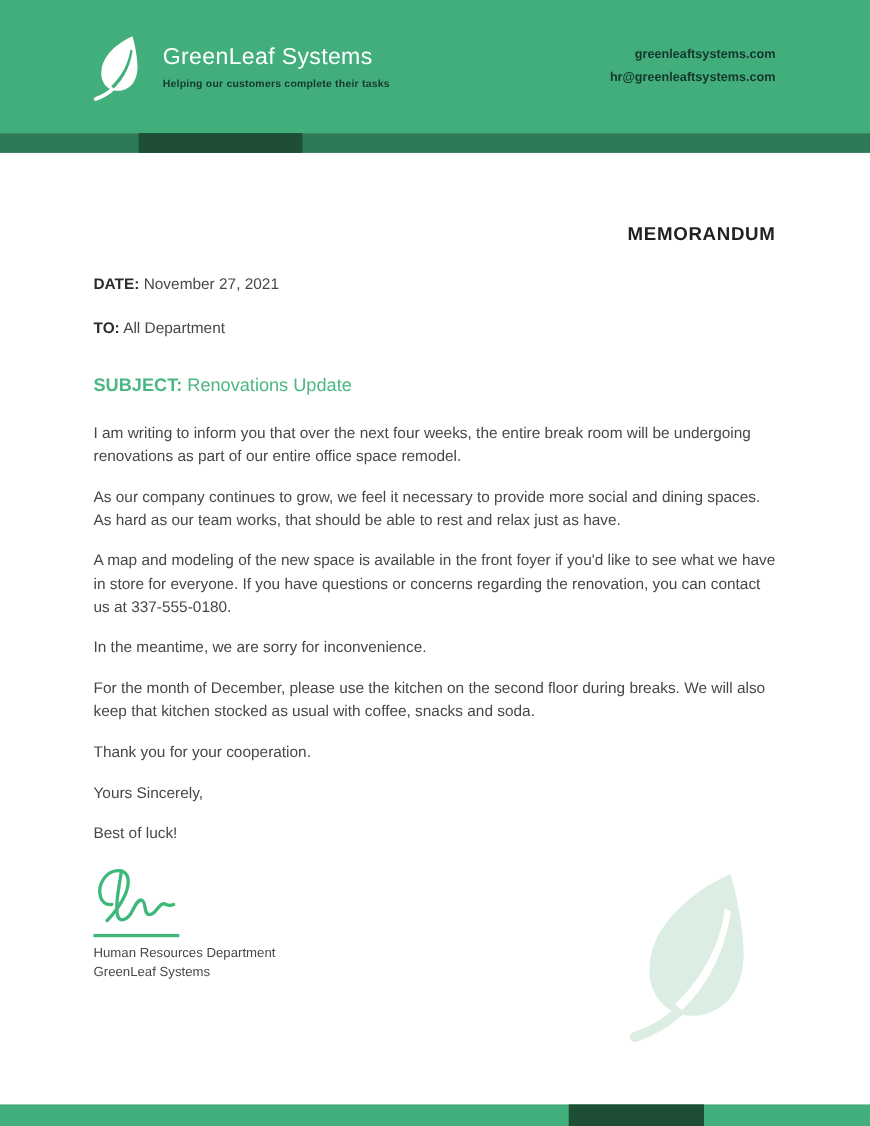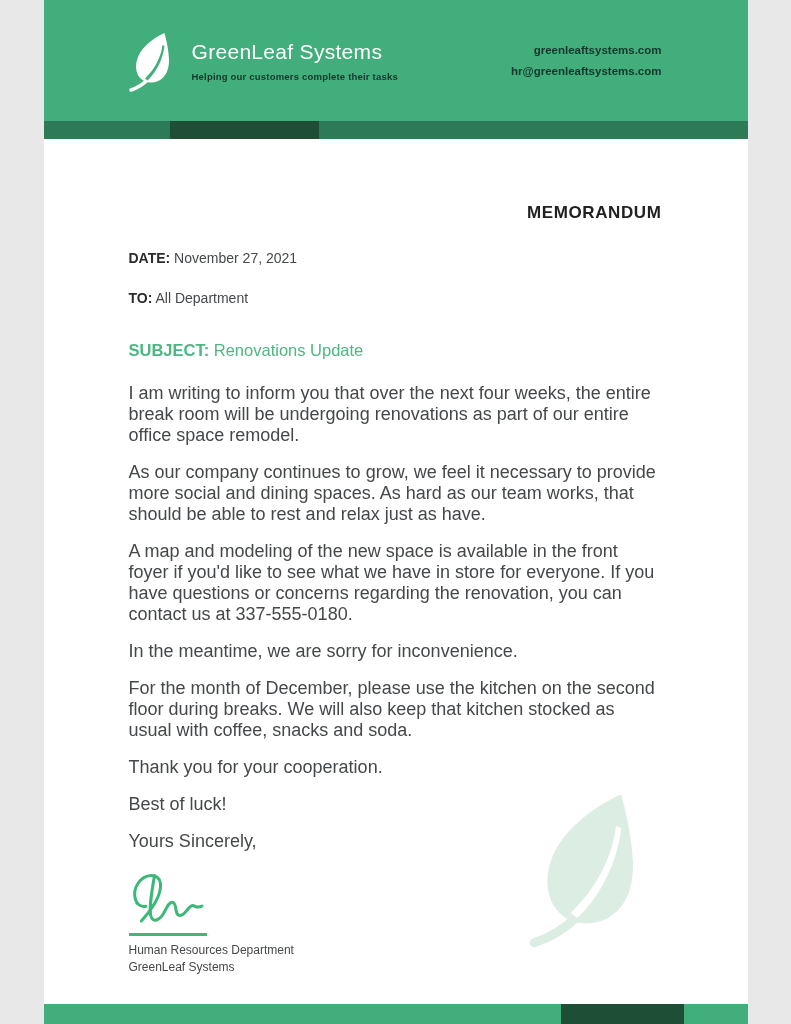--- a/index.html
+++ b/index.html
@@ -1,21 +1,21 @@
 <!DOCTYPE html>
 <html><head>
 <meta charset="utf-8">
 <style>
   * { margin: 0; padding: 0; box-sizing: border-box; }
   html, body { background: #e8e8e8; }
   body { font-family: "Liberation Sans", sans-serif; }
 
   .page {
     position: relative;
-    width: 704px;
+    width: 791px;
     height: 1024px;
     background: #ffffff;
     overflow: hidden;
     margin: 0 auto;
   }
 
   
   .letterhead {
     height: 121px;
     background: #42ae7b;
@@ -63,21 +63,21 @@
     letter-spacing: 0.6px;
     margin-bottom: 27px;
   }
   .meta-line { font-size: 14px; color: #45484a; }
   .meta-line .label { font-weight: 700; color: #2b2b2b; }
   .meta-date { margin-bottom: 24px; }
   .meta-to { margin-bottom: 30px; }
   .subject-line { font-size: 16.5px; color: #4cb783; margin-bottom: 23px; margin-top: 35px; }
   .subject-line .label { font-weight: 700; }
   .memo-main p.body-par {
-    font-size: 18px;
+    font-size: 14px;
     line-height: 21px;
     color: #45484a;
     margin: 0 0 16px 0;
     max-width: 625px;
   }
 
   
   .sig-block { margin-top: 14px; }
   .sig-svg { width: 88px; height: 60px; display: block; }
   .sig-line { width: 78px; height: 3px; background: #3cb878; margin-top: 5px; }
@@ -151,22 +151,22 @@
     <div class="subject-line">
       <span class="label">SUBJECT:</span><span> Renovations Update</span>
     </div>
 
     <p class="body-par">I am writing to inform you that over the next four weeks, the entire break room will be undergoing renovations as part of our entire office space remodel.</p>
     <p class="body-par">As our company continues to grow, we feel it necessary to provide more social and dining spaces. As hard as our team works, that should be able to rest and relax just as have.</p>
     <p class="body-par">A map and modeling of the new space is available in the front foyer if you'd like to see what we have in store for everyone. If you have questions or concerns regarding the renovation, you can contact us at 337-555-0180.</p>
     <p class="body-par">In the meantime, we are sorry for inconvenience.</p>
     <p class="body-par">For the month of December, please use the kitchen on the second floor during breaks. We will also keep that kitchen stocked as usual with coffee, snacks and soda.</p>
     <p class="body-par">Thank you for your cooperation.</p>
+    <p class="body-par">Yours Sincerely,</p>
     <p class="body-par">Best of luck!</p>
-    <p class="body-par">Yours Sincerely,</p>
 
     <div class="sig-block">
       <svg class="sig-svg" viewBox="0 0 160 110">
         <g fill="none" stroke="#3cb878" stroke-width="5.5" stroke-linecap="round">
           <path d="M 30 70 C 10 74, 4 46, 16 28 C 28 10, 54 8, 57 28 C 60 49, 40 78, 22 97"></path>
           <path d="M 46 14 C 41 44, 35 76, 40 90 C 44 101, 57 95, 64 81 C 70 69, 74 61, 80 63 C 88 66, 82 87, 93 87 C 103 87, 107 71, 115 69 C 121 68, 122 75, 133 70"></path>
         </g>
       </svg>
       <div class="sig-line"></div>
       <div class="sig-dept">Human Resources Department</div>

